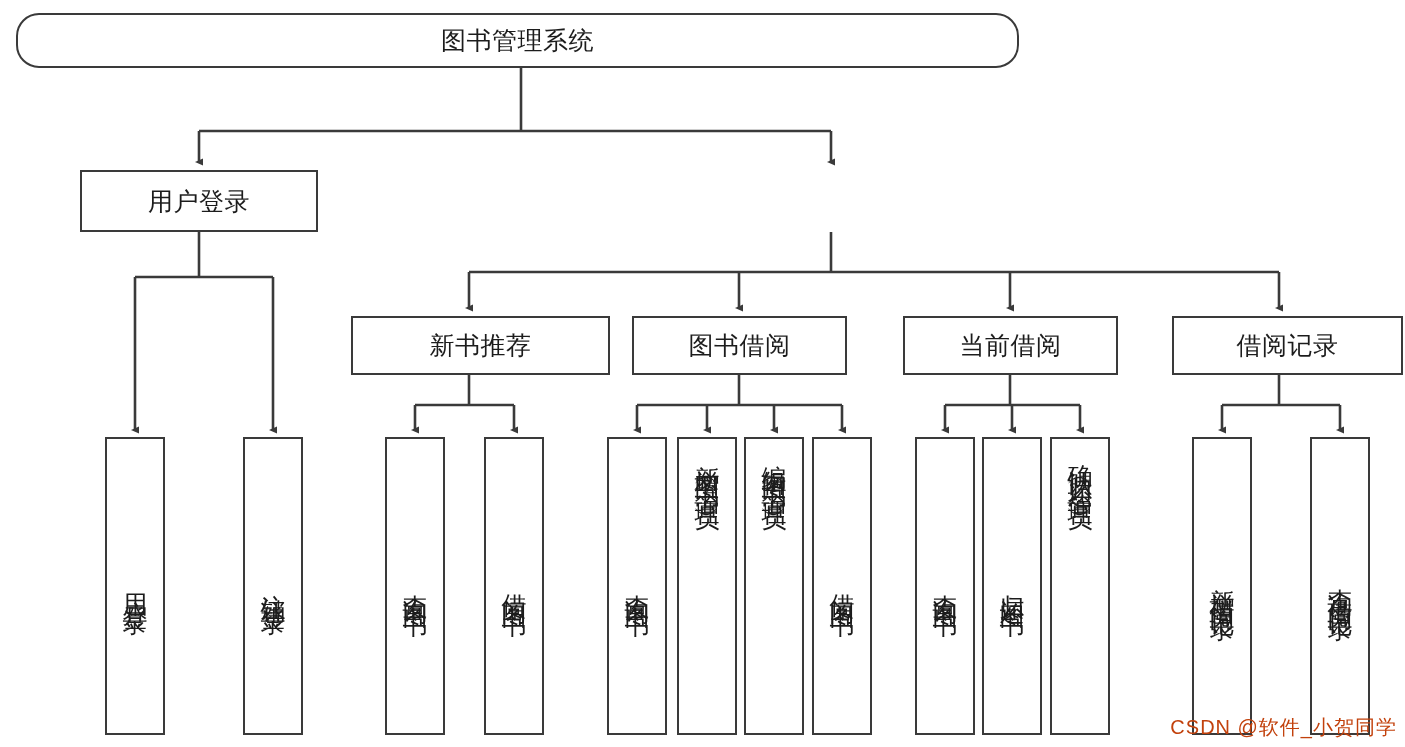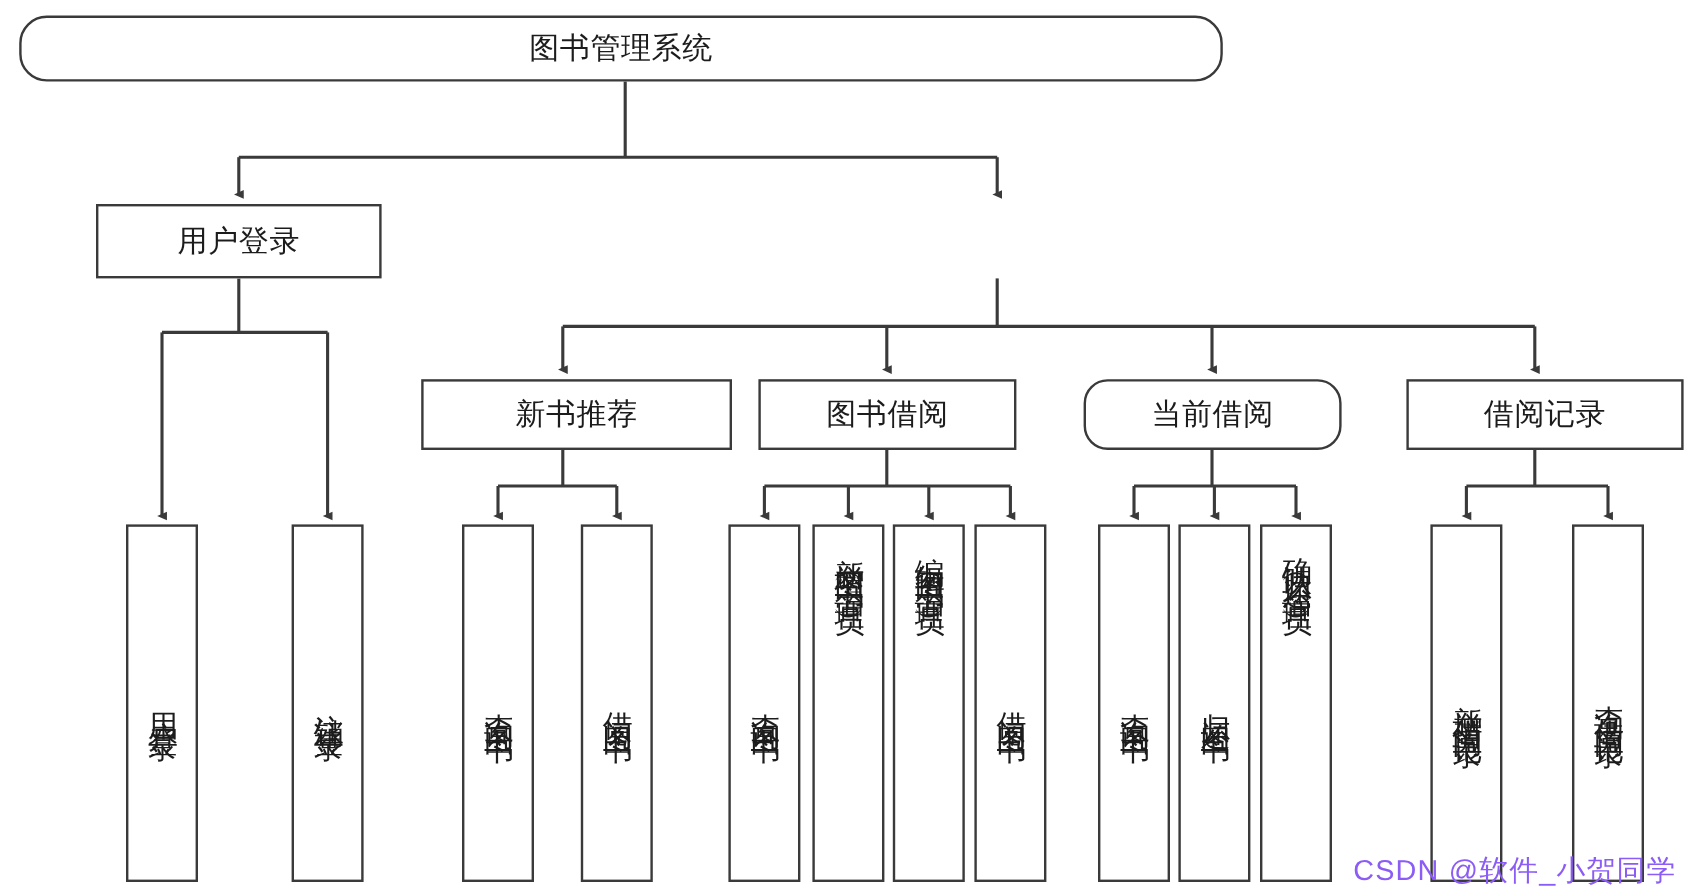--- a/index.html
+++ b/index.html
@@ -62,22 +62,22 @@
     text-align: left;
   }
   .node-vertical.center-text {
     align-items: center;
     padding-top: 0;
   }
   #watermark {
     position: absolute;
     right: 8px;
     bottom: 6px;
-    font-size: 24px;
-    color: #8b5cf6;
+    font-size: 20px;
+    color: #c2410c;
     letter-spacing: 1px;
     white-space: nowrap;
     pointer-events: none;
     text-align: center;
   }
 </style>
 </head>
 <body>
 
 <div id="diagram-root">
@@ -143,21 +143,21 @@
 
 
   <div class="node-box node-horizontal" style="left:351px; top:316px; width:259px; height:59px;">
     <span class="node-label">新书推荐</span>
   </div>
 
   <div class="node-box node-horizontal" style="left:632px; top:316px; width:215px; height:59px;">
     <span class="node-label">图书借阅</span>
   </div>
 
-  <div class="node-box node-horizontal" style="left:903px; top:316px; width:215px; height:59px;border-radius:20px;">
+  <div class="node-box node-horizontal" style="left:903px; top:316px; width:215px; height:59px;">
     <span class="node-label">当前借阅</span>
   </div>
 
   <div class="node-box node-horizontal" style="left:1172px; top:316px; width:231px; height:59px;">
     <span class="node-label">借阅记录</span>
   </div>
 
   <div class="node-box node-vertical center-text" style="left:105px; top:437px; width:60px; height:298px;">
     <span class="node-label">用户登录</span>
   </div>

